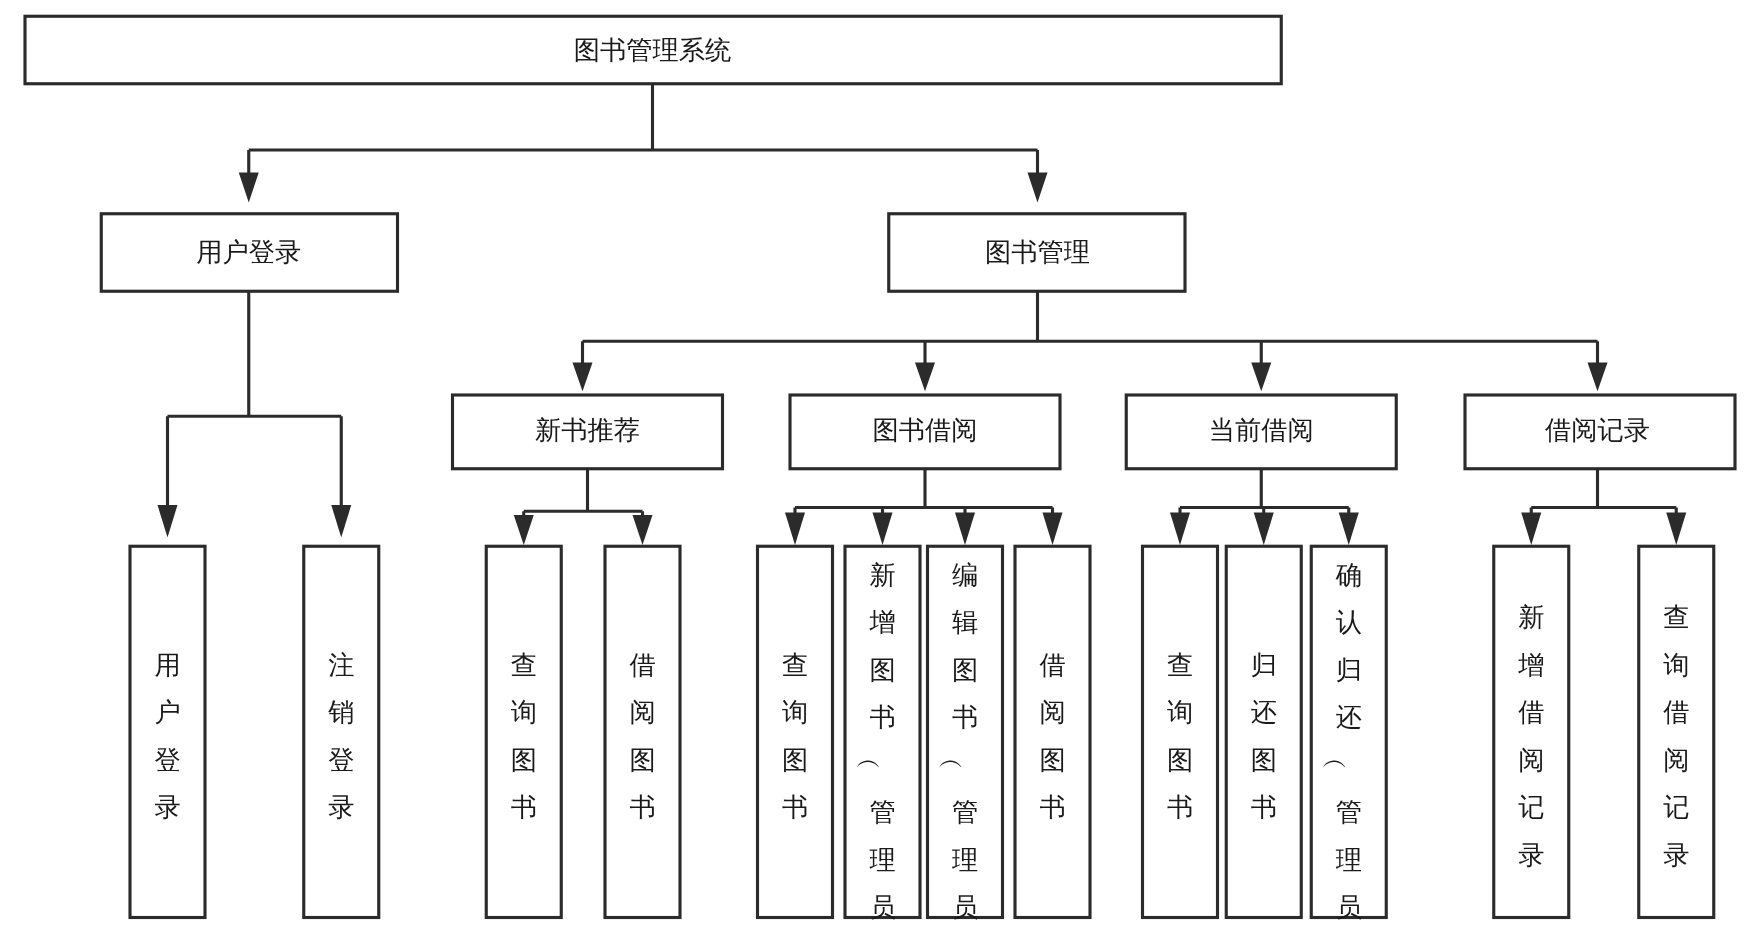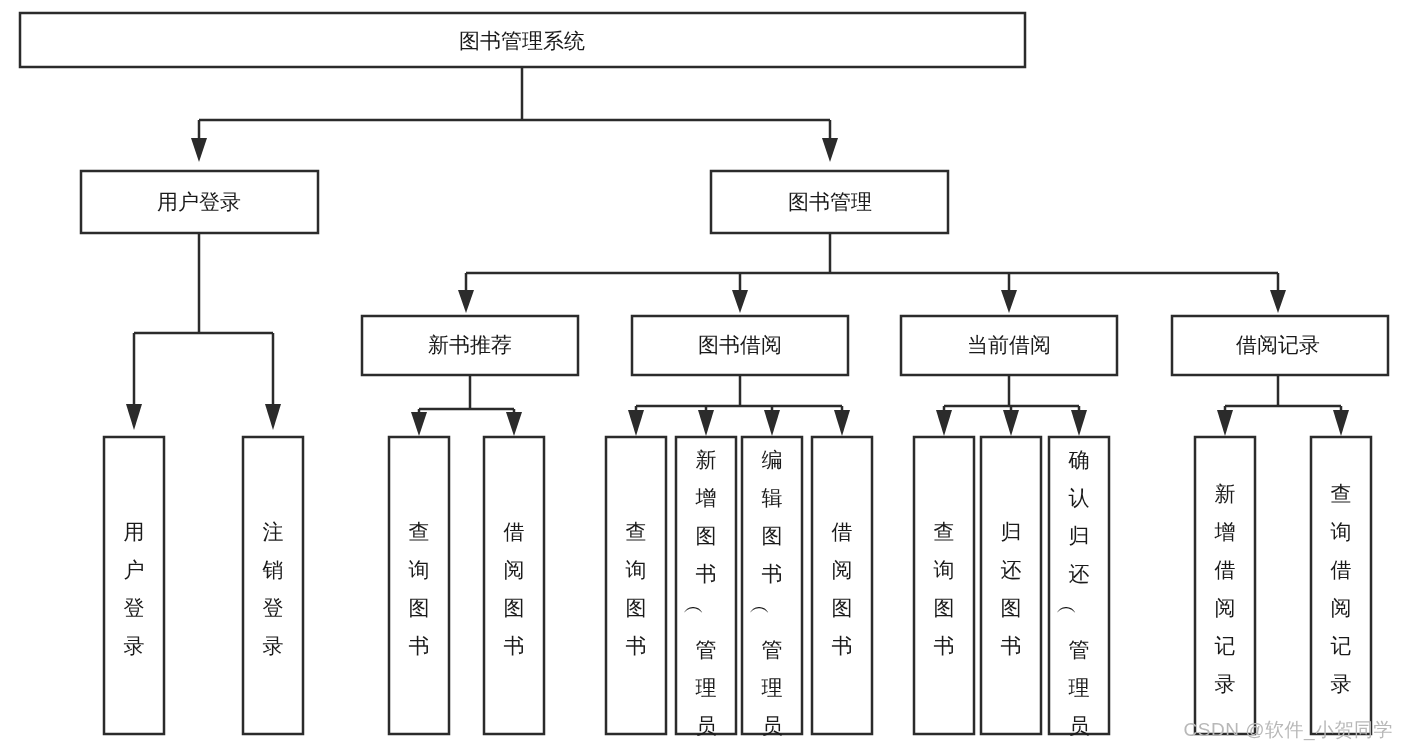--- a/index.html
+++ b/index.html
@@ -241,14 +241,13 @@
         <text class="node-label-vert" x="842" y="539.14"><tspan x="842">借</tspan><tspan x="842" dy="38">阅</tspan><tspan x="842" dy="38">图</tspan><tspan x="842" dy="38">书</tspan></text>
         <text class="node-label-vert" x="944" y="539.14"><tspan x="944">查</tspan><tspan x="944" dy="38">询</tspan><tspan x="944" dy="38">图</tspan><tspan x="944" dy="38">书</tspan></text>
         <text class="node-label-vert" x="1011" y="539.14"><tspan x="1011">归</tspan><tspan x="1011" dy="38">还</tspan><tspan x="1011" dy="38">图</tspan><tspan x="1011" dy="38">书</tspan></text>
         <text class="node-label-vert" x="1079" y="467"><tspan x="1079">确</tspan><tspan x="1079" dy="38">认</tspan><tspan x="1079" dy="38">归</tspan><tspan x="1079" dy="38">还</tspan><tspan x="1079" dy="38" style="writing-mode:vertical-rl;">（</tspan><tspan x="1079" dy="38">管</tspan><tspan x="1079" dy="38">理</tspan><tspan x="1079" dy="38">员</tspan><tspan x="1079" dy="38" style="writing-mode:vertical-rl;">）</tspan></text>
         <text class="node-label-vert" x="1225" y="501.14"><tspan x="1225">新</tspan><tspan x="1225" dy="38">增</tspan><tspan x="1225" dy="38">借</tspan><tspan x="1225" dy="38">阅</tspan><tspan x="1225" dy="38">记</tspan><tspan x="1225" dy="38">录</tspan></text>
         <text class="node-label-vert" x="1341" y="501.14"><tspan x="1341">查</tspan><tspan x="1341" dy="38">询</tspan><tspan x="1341" dy="38">借</tspan><tspan x="1341" dy="38">阅</tspan><tspan x="1341" dy="38">记</tspan><tspan x="1341" dy="38">录</tspan></text>
       </g>
 
   </svg>
 
-  <div class="watermark">CSDN @软件_小贺同学</div>
 </div>
 
 </body></html>

